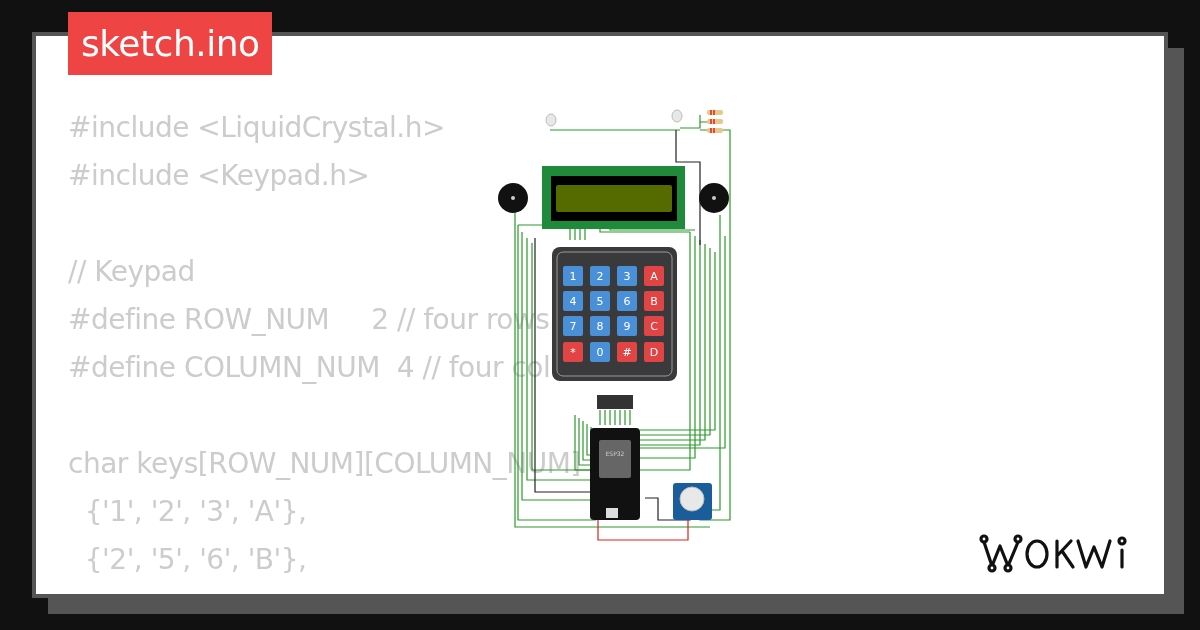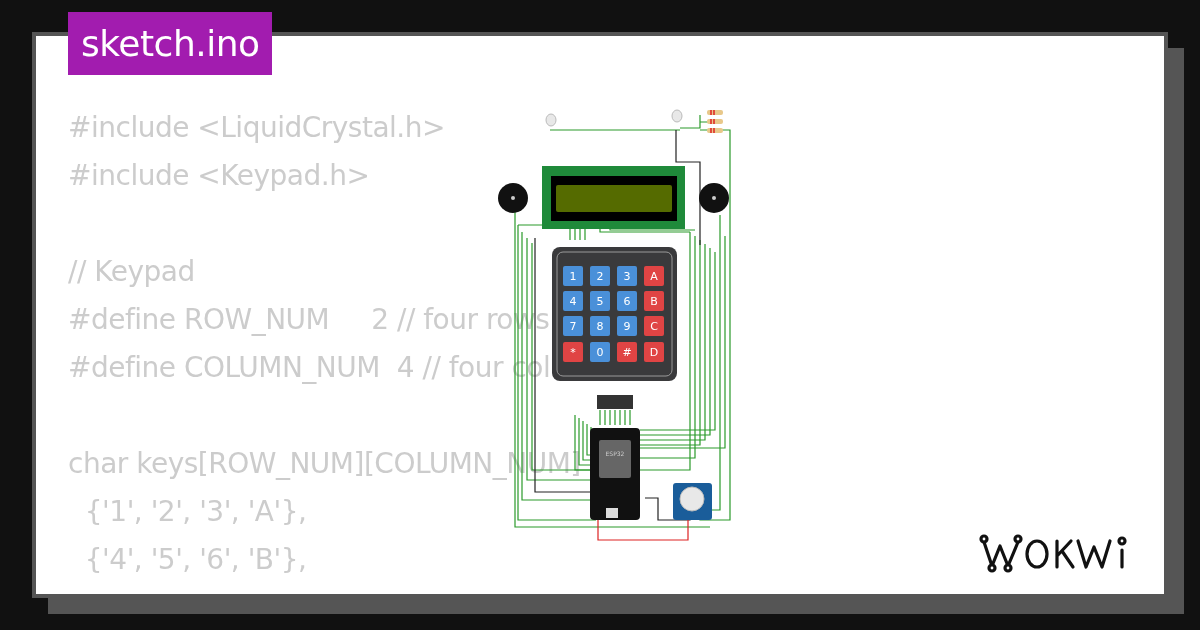--- a/index.html
+++ b/index.html
@@ -1,38 +1,38 @@
 <!DOCTYPE html>
 <html><head>
 <meta charset="utf-8">
 <style>
   html,body{margin:0;padding:0;}
   body{width:1200px;height:630px;background:#111111;position:relative;overflow:hidden;font-family:"DejaVu Sans","Liberation Sans",sans-serif;}
   .shadow{position:absolute;left:48px;top:48px;width:1136px;height:566px;background:#555555;}
   .card{position:absolute;left:32px;top:32px;width:1128px;height:558px;background:#ffffff;border:4px solid #555555;overflow:hidden;}
   .code{position:absolute;left:32px;top:68px;margin:0;font-family:"DejaVu Sans",sans-serif;font-size:28px;line-height:48px;color:#cccccc;white-space:pre;letter-spacing:-0.5px;}
-  .tab{position:absolute;left:68px;top:12px;height:63px;padding:0 13px;background:#a21caf;color:#ffffff;font-family:"DejaVu Sans",sans-serif;font-size:36px;line-height:63px;letter-spacing:-0.5px;}
+  .tab{position:absolute;left:68px;top:12px;height:63px;padding:0 13px;background:#ef4444;color:#ffffff;font-family:"DejaVu Sans",sans-serif;font-size:36px;line-height:63px;letter-spacing:-0.5px;}
   .circuit{position:absolute;left:490px;top:100px;}
   .logo{position:absolute;left:976px;top:528px;}
 </style>
 </head>
 <body>
 
 <div class="shadow"></div>
 <div class="card">
   <pre class="code"><span>#include &lt;LiquidCrystal.h&gt;</span>
 <span>#include &lt;Keypad.h&gt;</span>
 <span></span>
 <span>// Keypad</span>
 <span>#define ROW_NUM     2 // four rows</span>
 <span>#define COLUMN_NUM  4 // four columns</span>
 <span></span>
 <span>char keys[ROW_NUM][COLUMN_NUM] = {</span>
 <span>  {'1', '2', '3', 'A'},</span>
-<span>  {'4', '5', '6', 'B'},</span>
+<span>  {'2', '5', '6', 'B'},</span>
 <span>  {'7', '8', '9', 'C'},</span></pre>
 </div>
 
 <svg class="circuit" width="260" height="450" viewBox="490 100 260 450" xmlns="http://www.w3.org/2000/svg">
 
   <g fill="none" stroke="#2a9a2a" stroke-width="1.2">
     <path d="M550 130 H680 M680 128 H700 V115 M700 122 H720 M700 130 H730 V520 H700 V505"></path>
     <path d="M515 210 V527 H710 M518 225 H545 M720 215 V510 H690 V490"></path>
     <path d="M522 232 V500 H590 M527 238 V480 H592 M532 243 V470 H594"></path>
     <path d="M690 232 V470 H640 M695 236 V458 H640 M700 240 V445 H640 M705 244 V440 H640 M710 248 V435 H640 M715 252 V430 H640 M725 236 V448 H640"></path>

